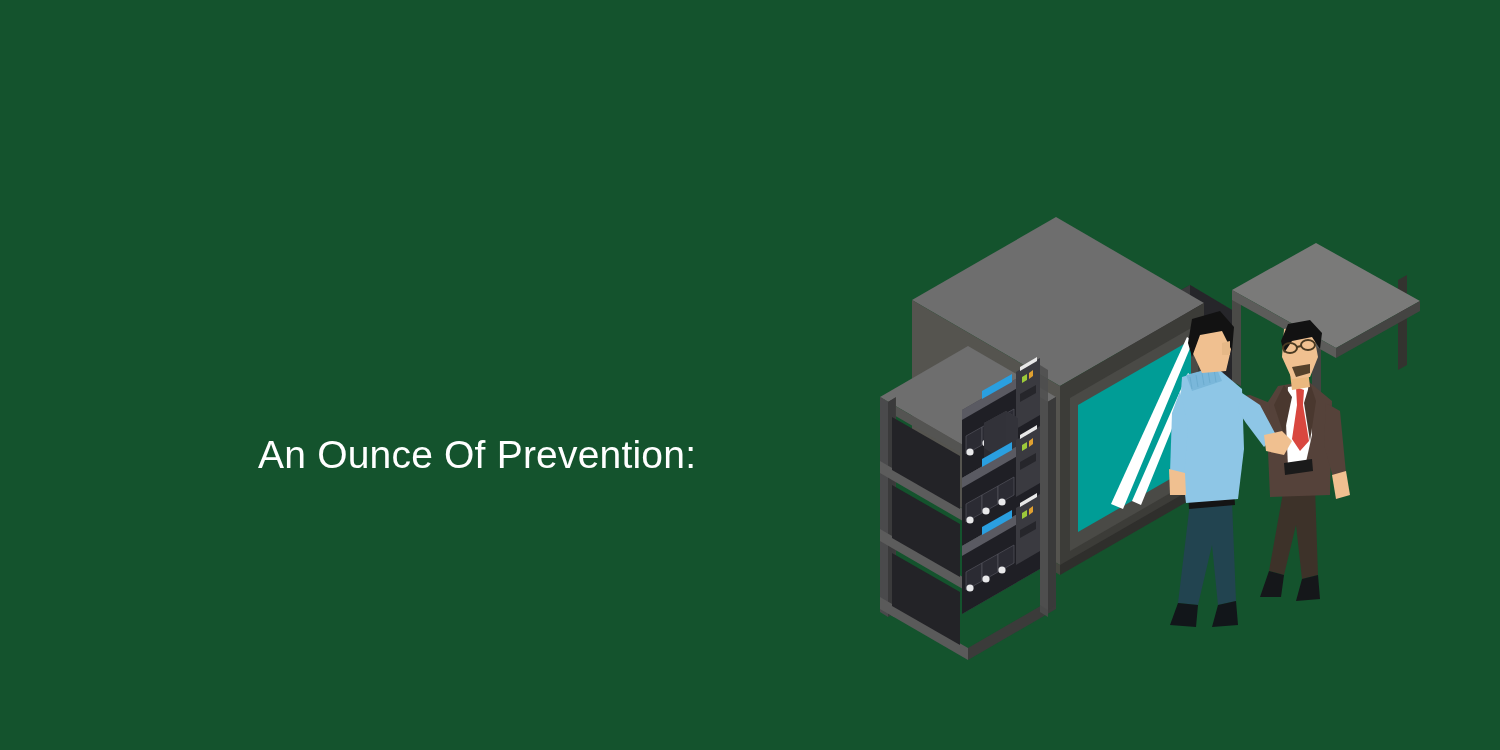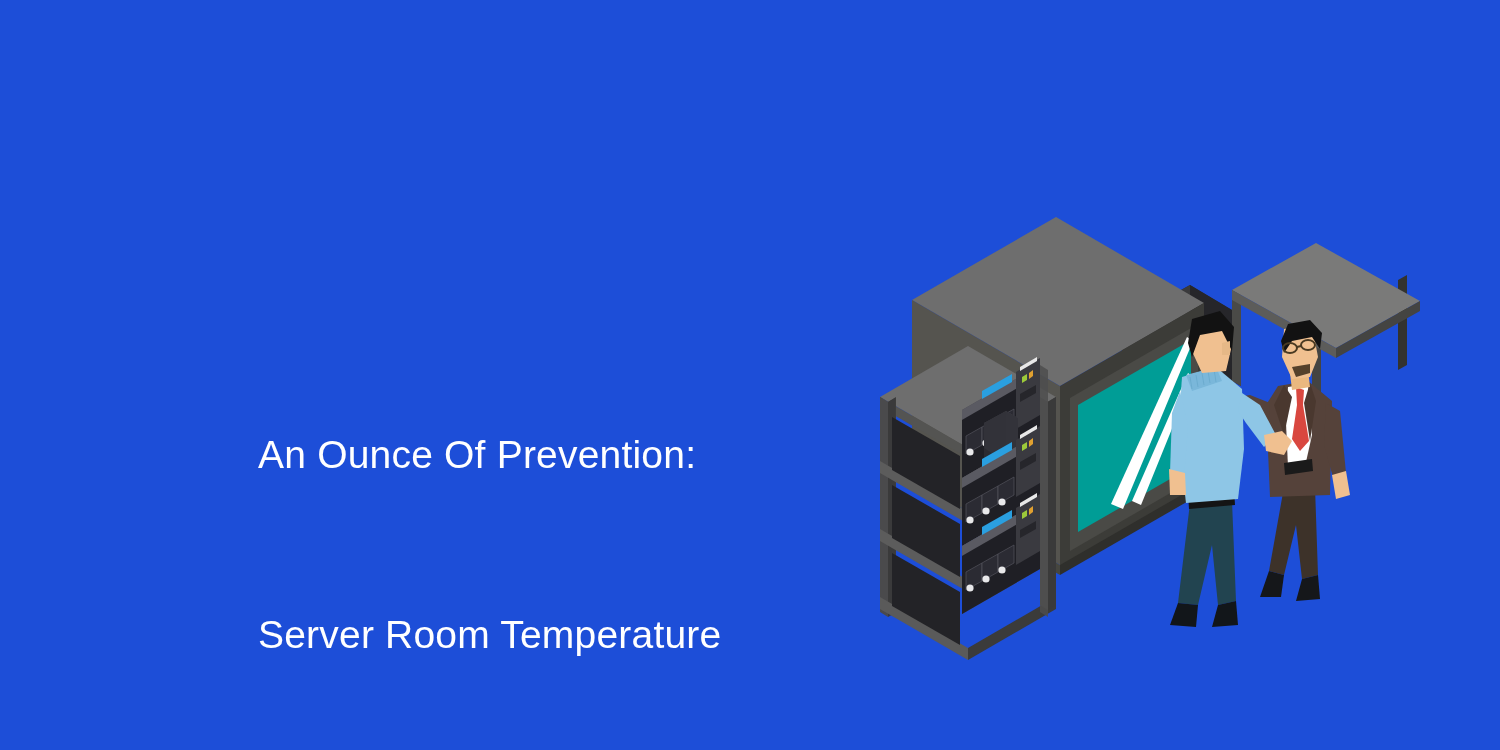--- a/index.html
+++ b/index.html
@@ -38,25 +38,24 @@
     left: 860px;
     top: 105px;
     width: 580px;
     height: 560px;
   }
   #illustration svg { display: block; width: 580px; height: 560px; }
 </style>
 </head>
 <body>
 
-<div id="banner" style="background: #1d4ed8;">
+<div id="banner" style="background: #14532d;">
 
   <div id="headline" style="color: rgb(255, 255, 255);">
     <span class="hl-line">An Ounce Of Prevention:</span>
-    <span class="hl-line">Server Room Temperature</span>
     
   </div>
 
   <div id="illustration">
     <svg viewBox="0 0 580 560" xmlns="http://www.w3.org/2000/svg" shape-rendering="geometricPrecision">
 
       <g>
 
         <path d="M372 185 L372 276 L381 281 L381 190 Z" fill="#3d3d3c"></path>
         <path d="M538 175 L538 265 L547 260 L547 170 Z" fill="#33332f"></path>

